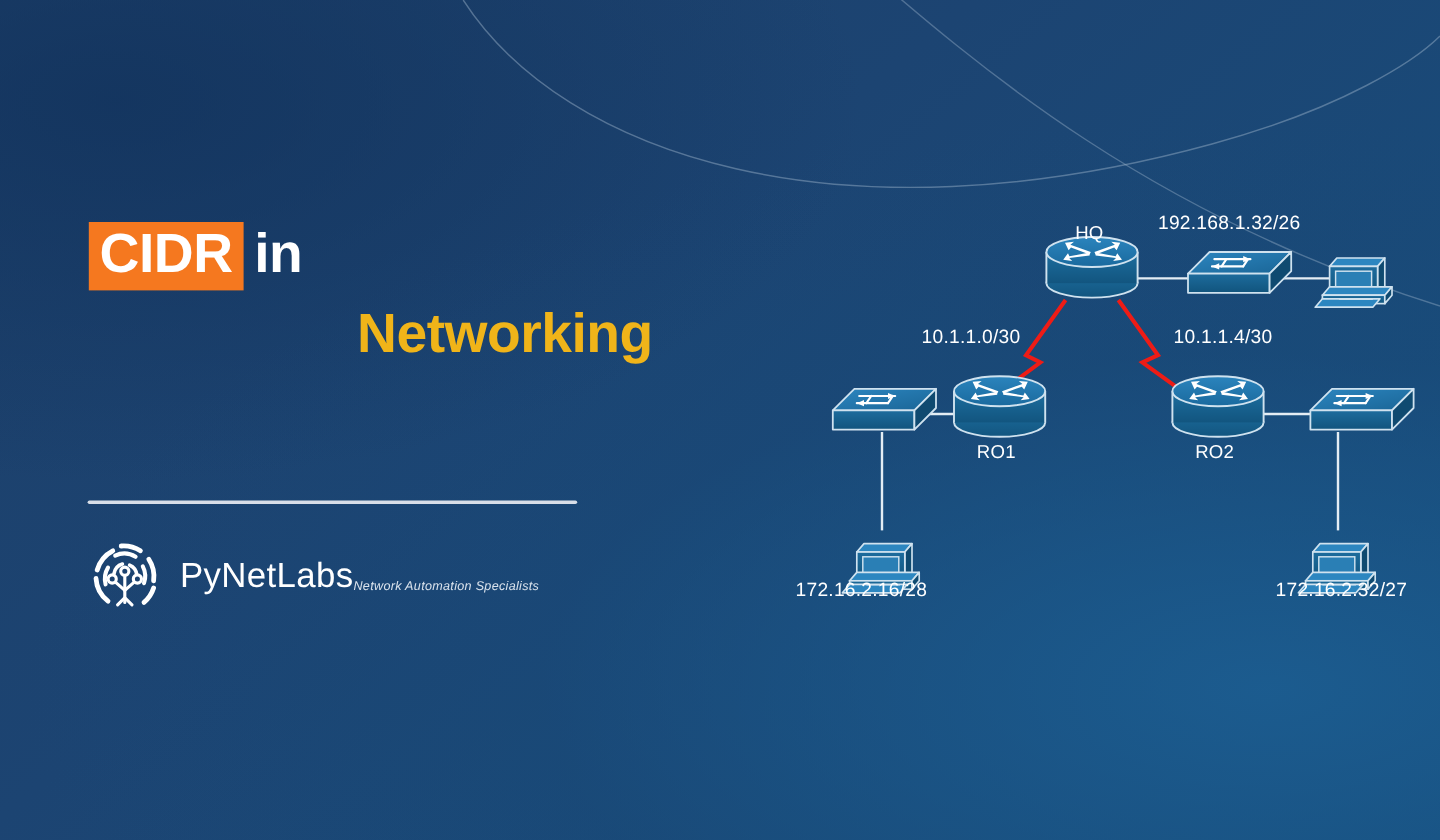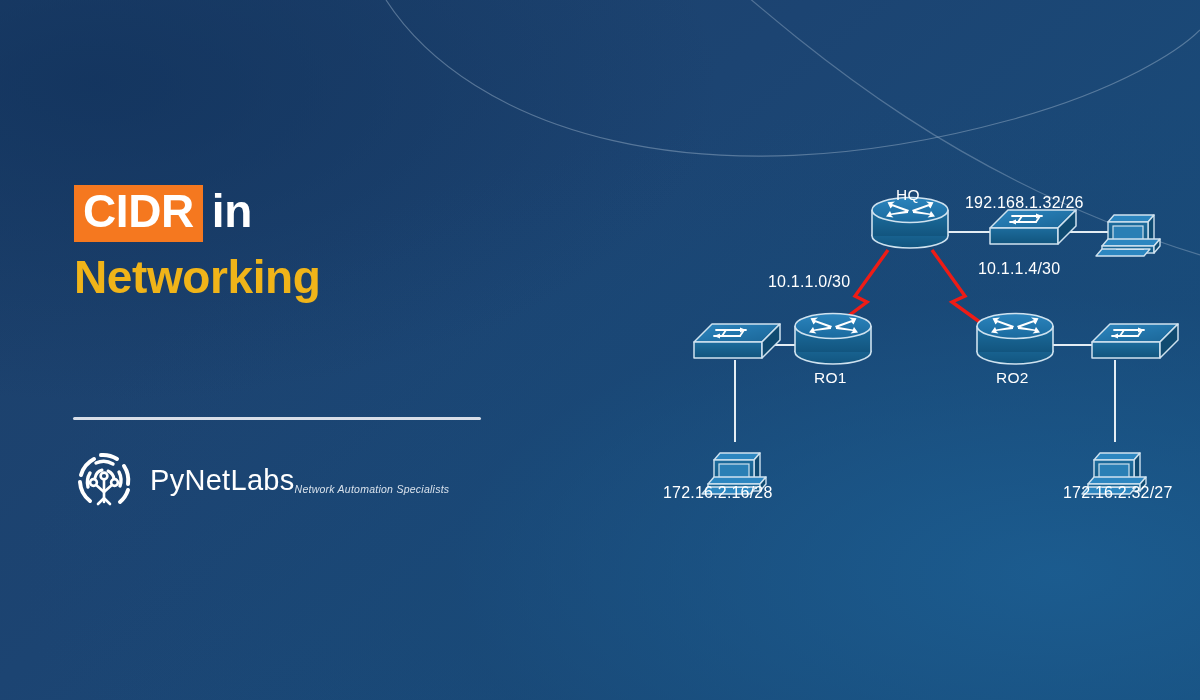--- a/index.html
+++ b/index.html
@@ -23,21 +23,21 @@
   .hl-line{
     font-size:46px;line-height:62px;font-weight:700;letter-spacing:-0.4px;
     color:#ffffff;white-space:nowrap;
   }
   .hl-line2{margin-top:2px;}
   .chip{
     background:#f5781f;color:#ffffff;padding:0 9px 5px 9px;
     display:inline-block;line-height:52px;
   }
   .hl-in{color:#ffffff;margin-left:9px;}
-  .hl-line3{color:#f0b419;margin-top:4px;}
+  .hl-line3{color:#f0b419;margin-top:4px;text-align:right;}
 
   .divider{
     position:absolute;left:73px;top:417px;width:408px;height:3px;
     background:#e8ecf2;border-radius:2px;opacity:.92;
   }
 
   .brand{position:absolute;left:72px;top:448px;display:flex;align-items:center;gap:14px;}
   .brand-mark{width:64px;height:64px;flex:0 0 64px;}
   .brand-text{display:flex;flex-direction:row;line-height:1;}
   .brand-name{font-size:29px;font-weight:400;color:#ffffff;letter-spacing:.3px;}
@@ -207,22 +207,22 @@
       <use href="#switch" x="348" y="36" width="92" height="48"></use>
       <use href="#switch" x="52" y="150" width="92" height="48"></use>
       <use href="#switch" x="450" y="150" width="92" height="48"></use>
 
       <use href="#pc" x="452" y="24" width="74" height="66"></use>
       <use href="#pc" x="58" y="262" width="74" height="66"></use>
       <use href="#pc" x="438" y="262" width="74" height="66"></use>
     </svg>
 
     <div class="dlabel" style="left:256px;top:16px;">HQ</div>
-    <div class="dlabel big" style="left:325px;top:24px;">192.168.1.32/26</div>
+    <div class="dlabel big" style="left:325px;top:8px;">192.168.1.32/26</div>
     <div class="dlabel big" style="left:128px;top:103px;">10.1.1.0/30</div>
-    <div class="dlabel big" style="left:338px;top:90px;text-align:right;">10.1.1.4/30</div>
+    <div class="dlabel big" style="left:338px;top:103px;text-align:right;">10.1.1.4/30</div>
     <div class="dlabel" style="left:174px;top:199px;">RO1</div>
     <div class="dlabel" style="left:356px;top:199px;">RO2</div>
     <div class="dlabel big" style="left:23px;top:314px;">172.16.2.16/28</div>
     <div class="dlabel big" style="left:423px;top:314px;text-align:center;">172.16.2.32/27</div>
   </div>
 
 </div>
 
 </body></html>

